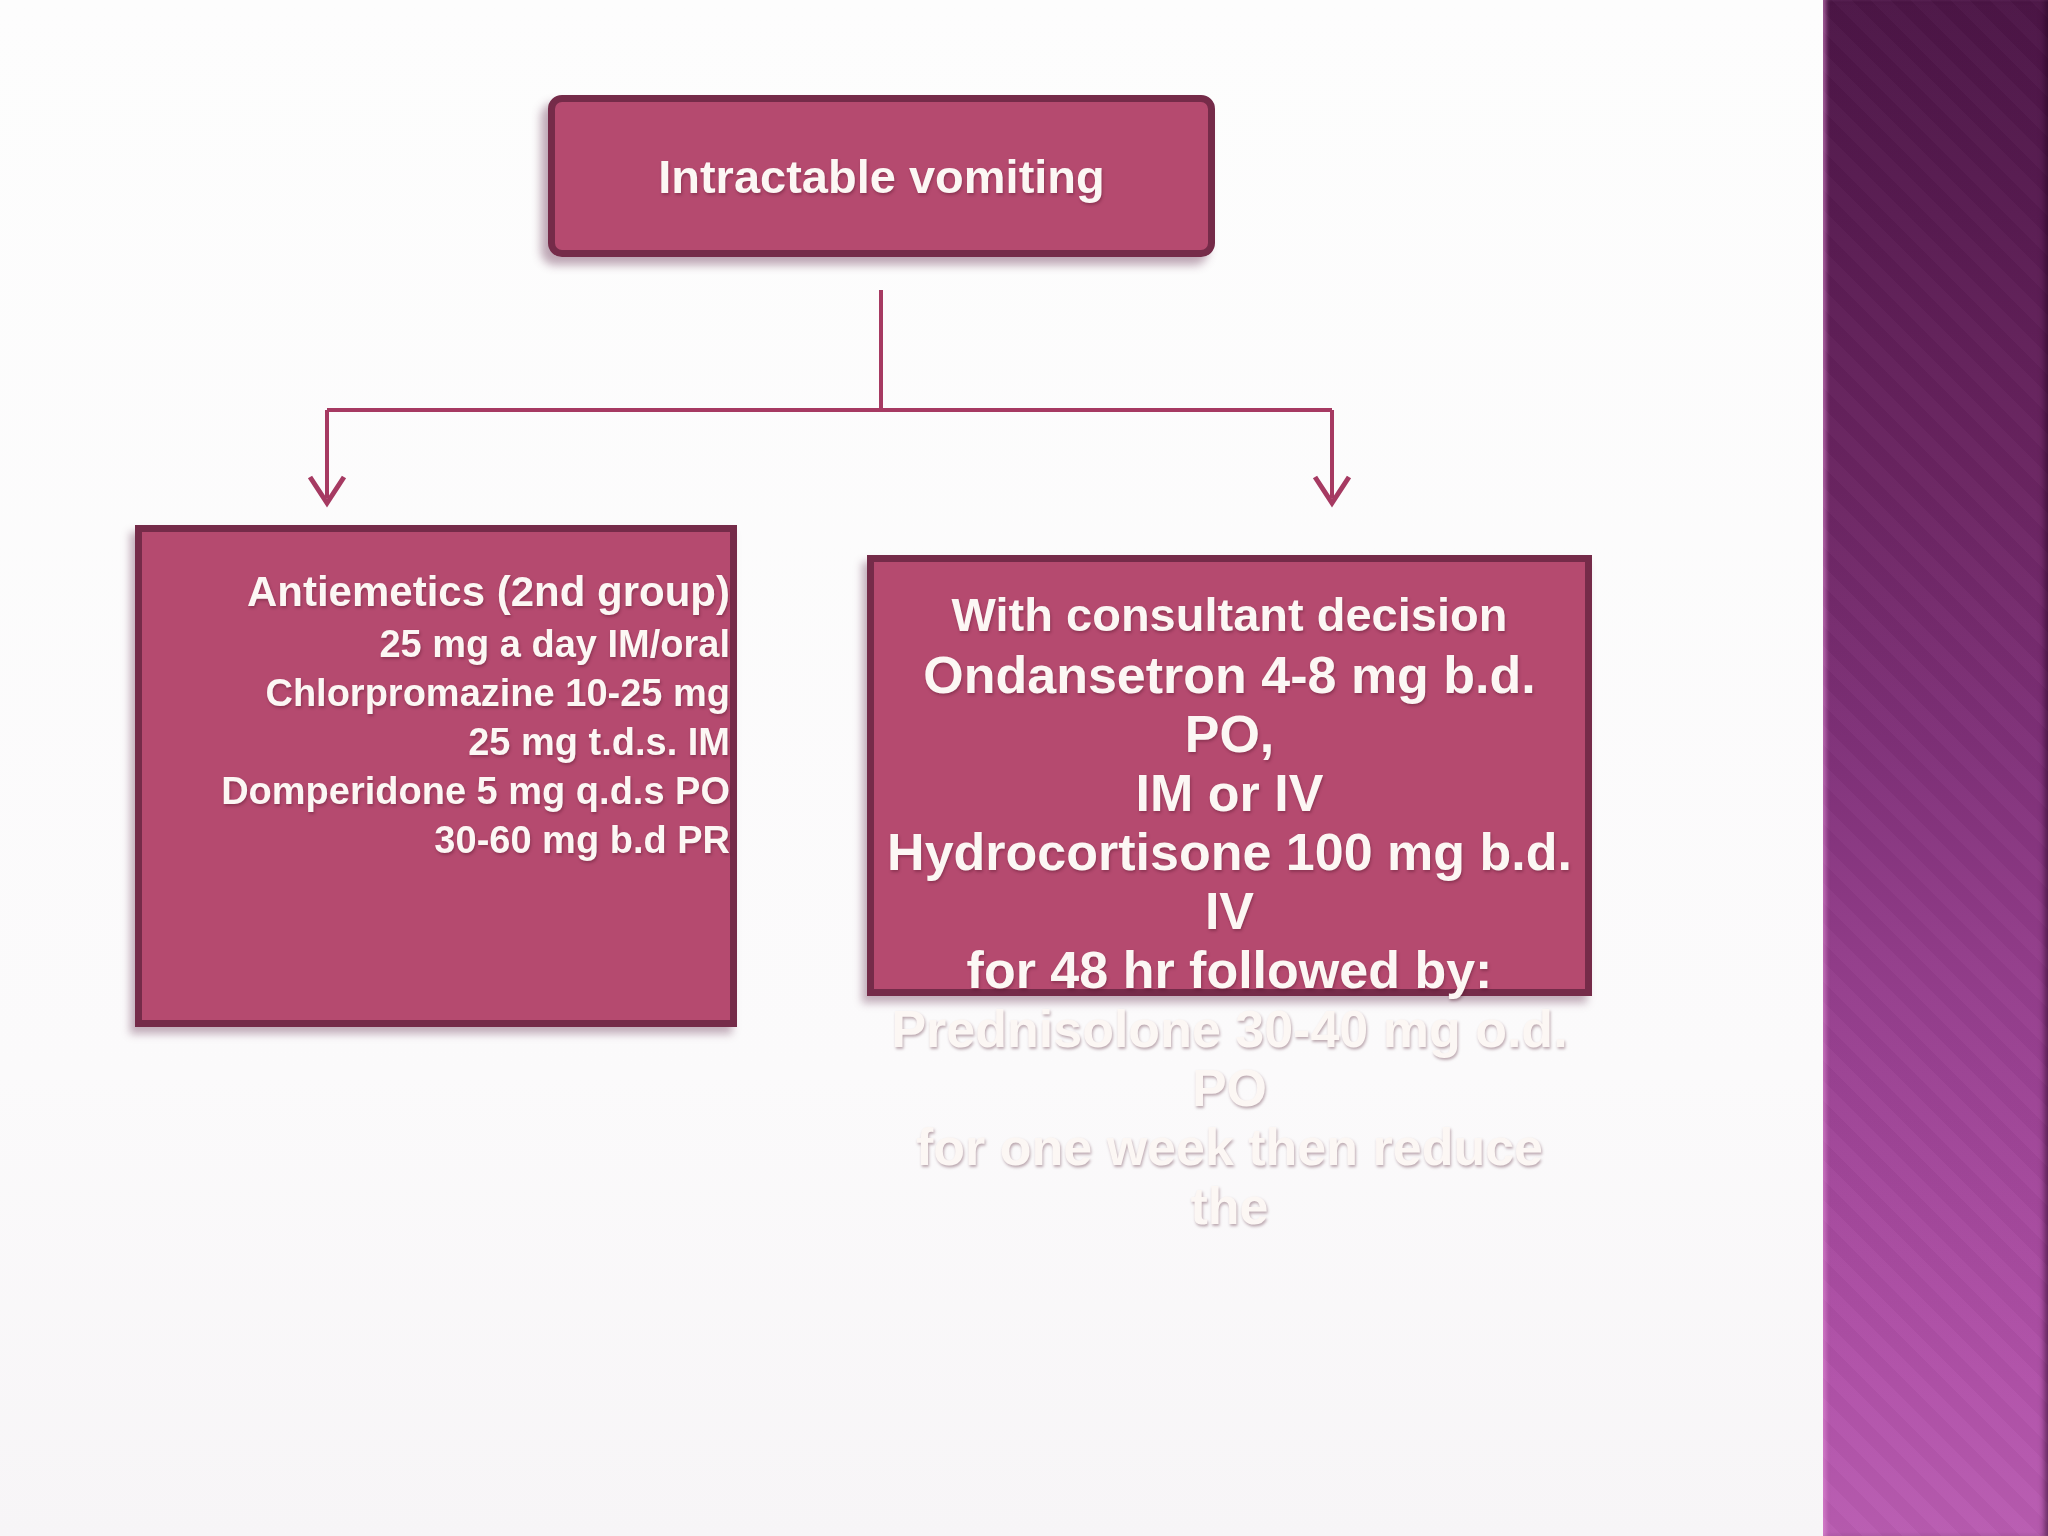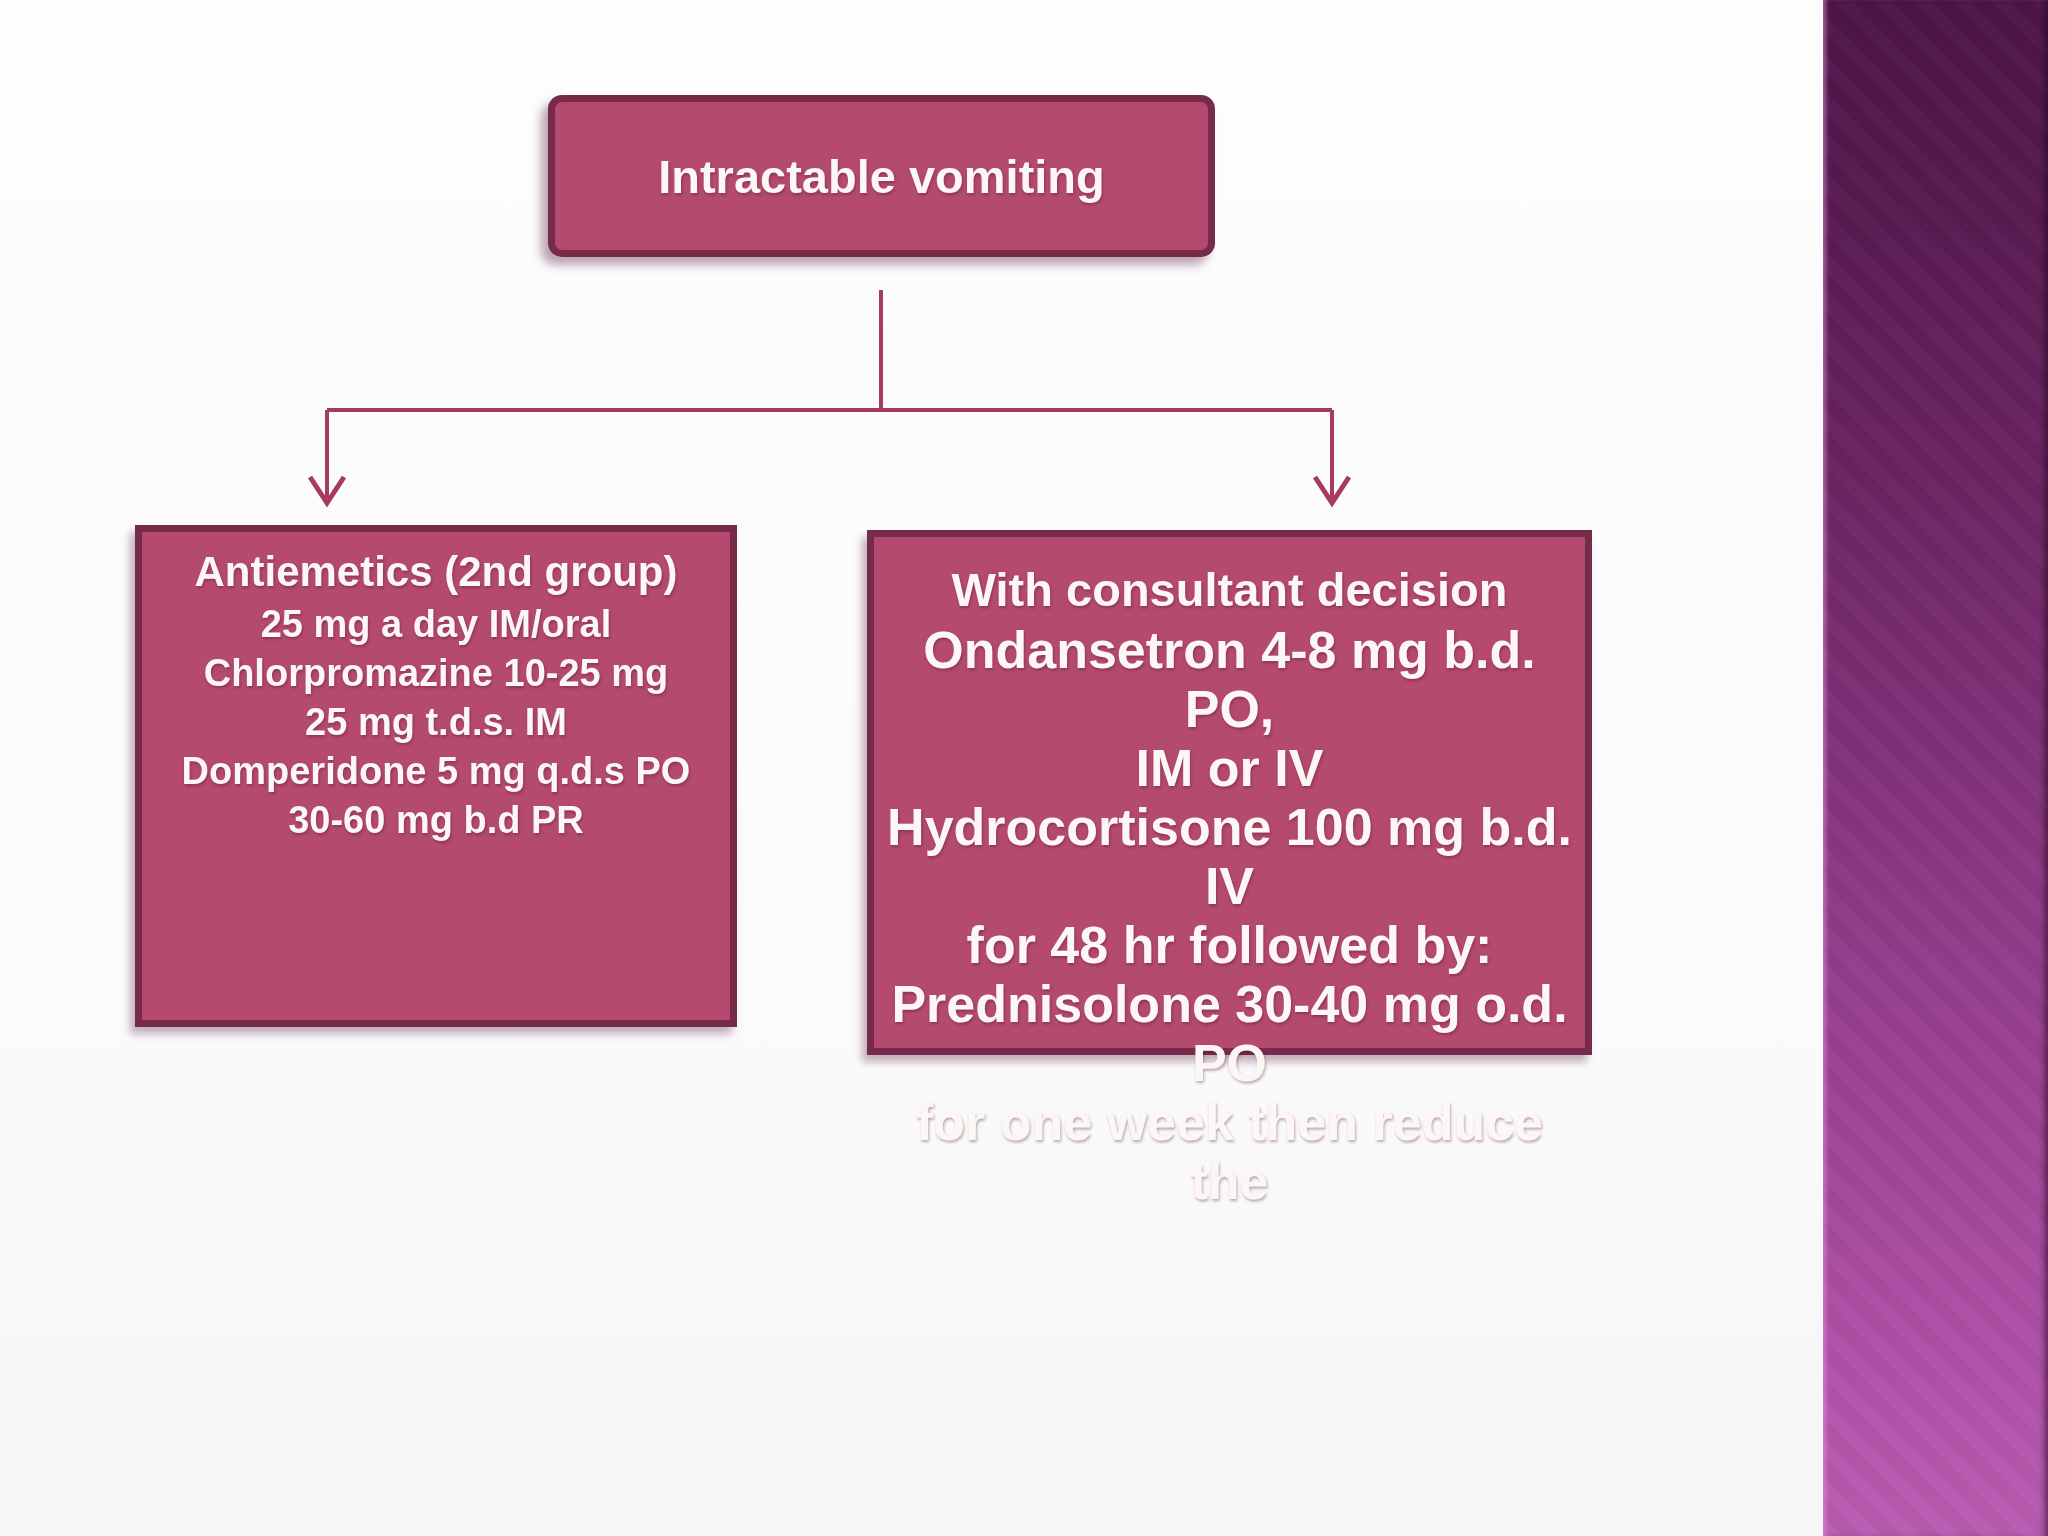--- a/index.html
+++ b/index.html
@@ -79,31 +79,32 @@
     justify-content: center;
     font-size: 47px;
     box-shadow: -7px 8px 10px rgba(110,60,90,0.45);
   }
 
   .left-node {
     left: 135px;
     top: 525px;
     width: 602px;
     height: 502px;
-    padding-top: 12px;
+    padding-top: 32px;
     box-shadow: -5px 7px 8px rgba(110,60,90,0.4);
+    text-align: right;
   }
   .left-node .node-title { font-size: 42px; line-height: 56px; }
   .left-node .node-line  { font-size: 38px; line-height: 49px; }
 
   .right-node {
     left: 867px;
-    top: 530px;
+    top: 555px;
     width: 725px;
-    height: 525px;
+    height: 441px;
     padding-top: 22px;
     box-shadow: -5px 7px 8px rgba(110,60,90,0.4);
   }
   .right-node .node-title { font-size: 47px; line-height: 62px; }
   .right-node .node-line  { font-size: 52px; line-height: 59px; }
 </style>
 </head>
 <body>
 
 <div class="slide">

